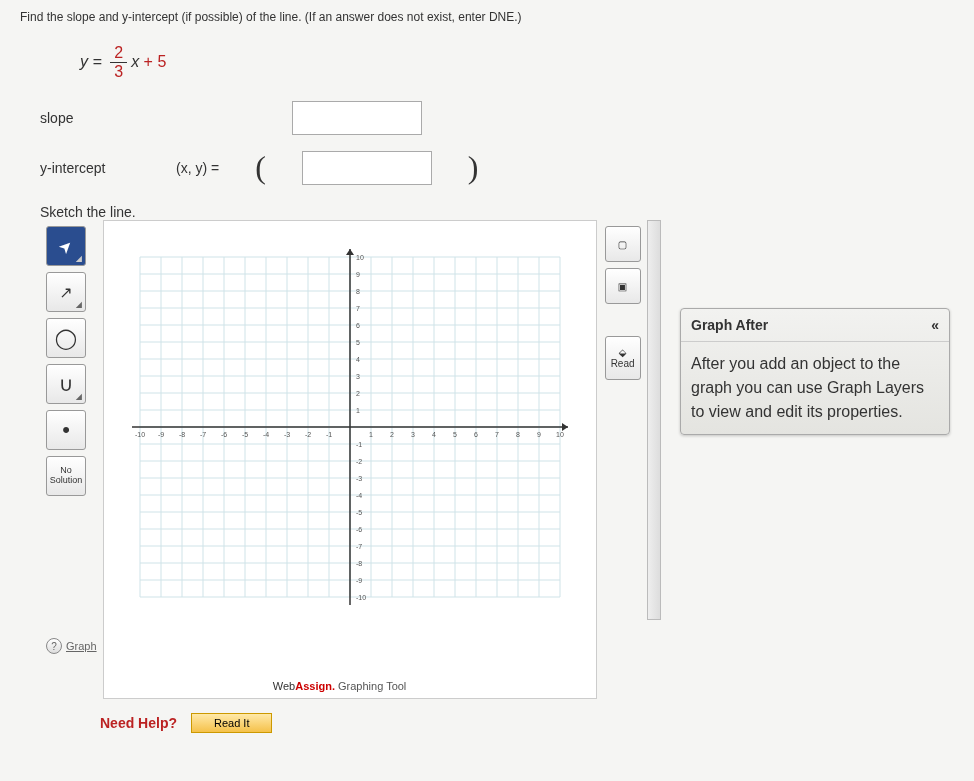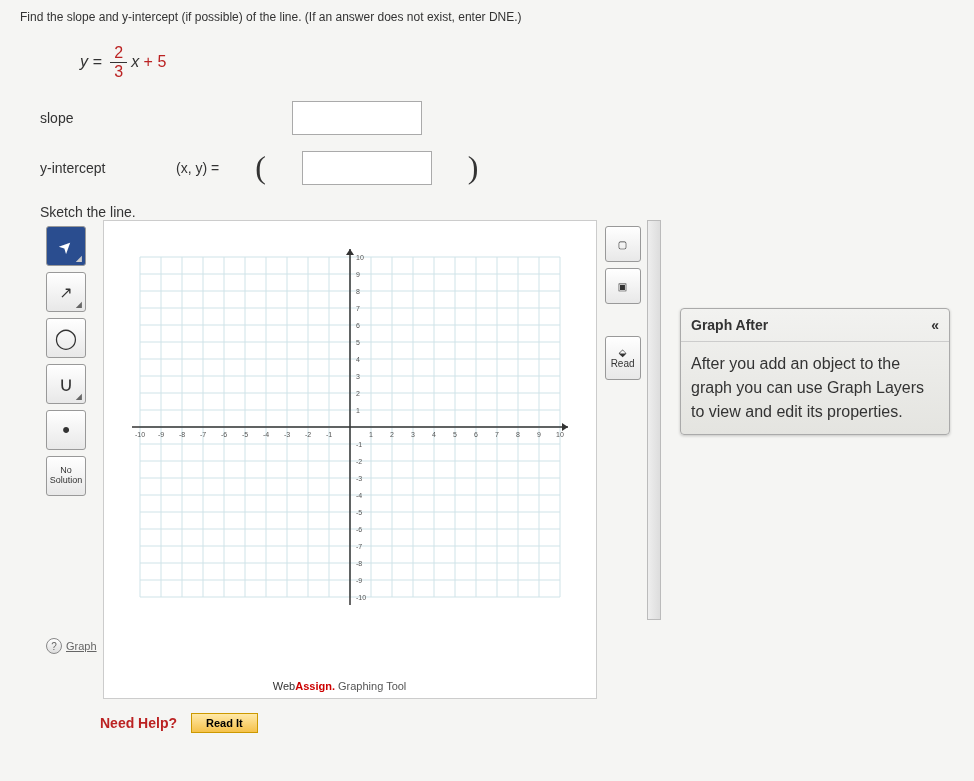--- a/index.html
+++ b/index.html
@@ -30,21 +30,21 @@
   .scrollbar-v { width:14px; background:linear-gradient(to right,#eee,#ddd); border:1px solid #bbb; margin-left:6px; }
   .layers-panel { position:absolute; left:680px; top:308px; width:270px; border:1px solid #aaa; background:linear-gradient(#f2f2f0,#e4e4e0); border-radius:4px; box-shadow:0 1px 3px rgba(0,0,0,0.2);}
   .layers-header { padding:8px 10px; font-weight:bold; border-bottom:1px solid #ccc; display:flex; justify-content:space-between; align-items:center;}
   .layers-body { padding:10px; font-size:16px; line-height:1.5; }
   .collapse-arrow { font-weight:bold; }
   .webassign-label { text-align:center; font-size:11px; padding:6px 20px 0 0; color:#555;margin-top:47px;}
   .webassign-label .wa1{color:#333;}
   .webassign-label .wa2{color:#c00; font-weight:bold;}
   .help-row { margin:14px 0 0 80px; display:flex; align-items:center; gap:14px;}
   .help-label{color:#b22; font-weight:bold; font-size:14px;}
-  .readit-btn{border:1px solid #c90; background:linear-gradient(#ffe9a8,#f5c14a); padding:3px 14px; font-size:11px; font-weight:bold; cursor:pointer;}
+  .readit-btn{border:1px solid #c90; background:linear-gradient(#ffe9a8,#f5c14a); padding:3px 22px; font-size:11px; font-weight:normal; cursor:pointer;}
   .help-icon{width:16px;height:16px;border:1px solid #888;border-radius:50%;display:inline-flex;align-items:center;justify-content:center;font-size:10px;background:linear-gradient(#fff,#ddd);margin-right:4px;}
 </style>
 </head>
 <body>
 
 <div class="question-text">Find the slope and y-intercept (if possible) of the line. (If an answer does not exist, enter DNE.)</div>
 
 <div class="equation">
   <span>y =</span>
   <span class="frac">

